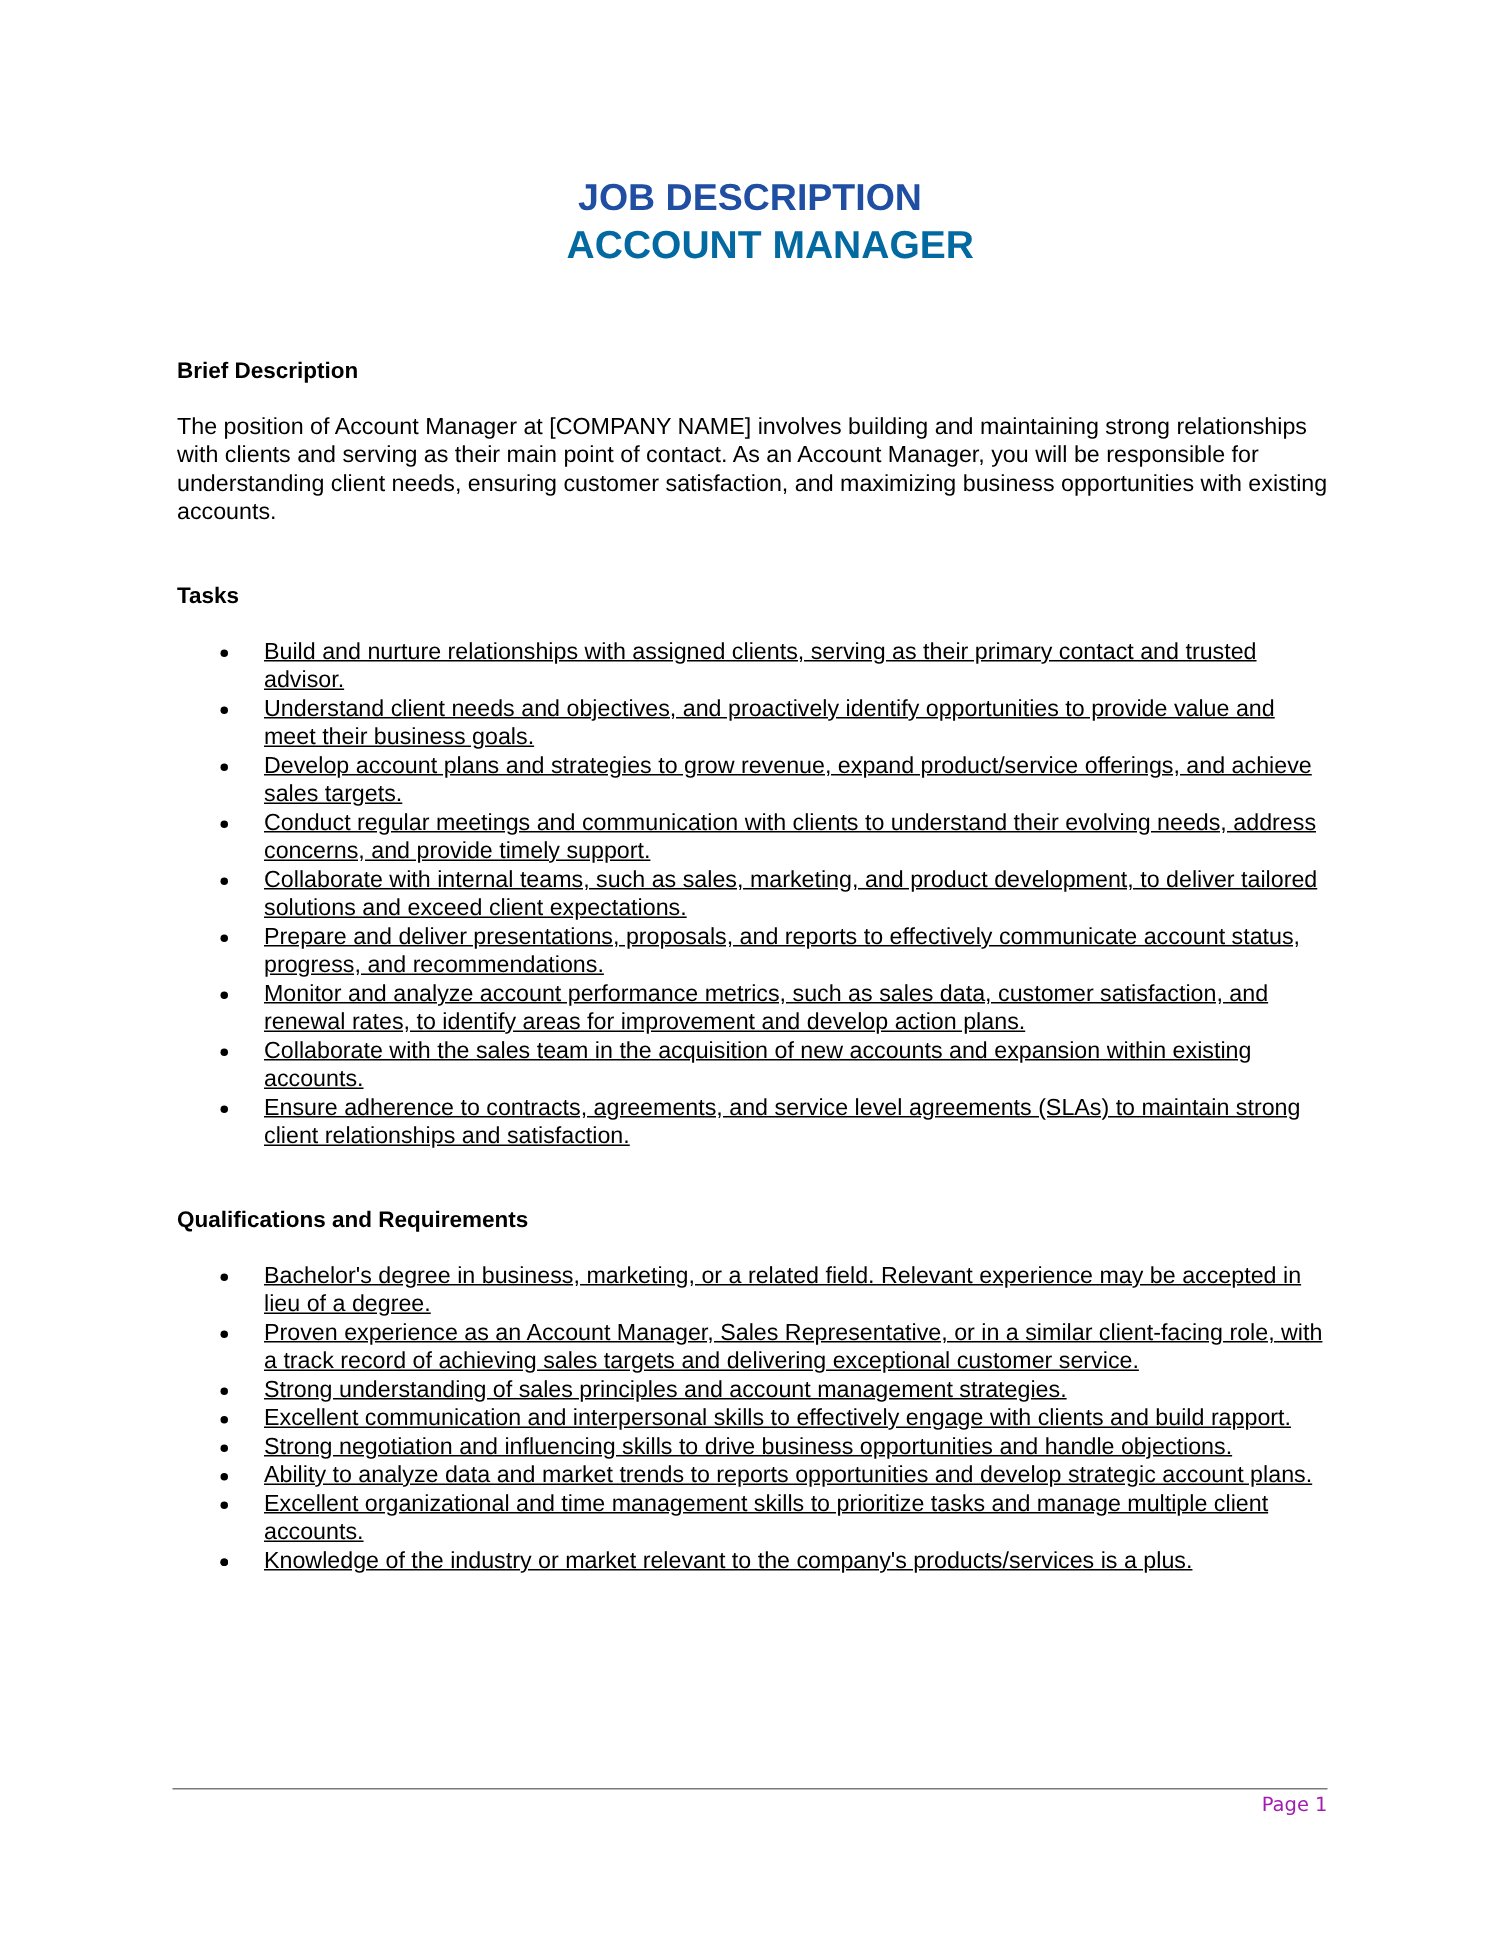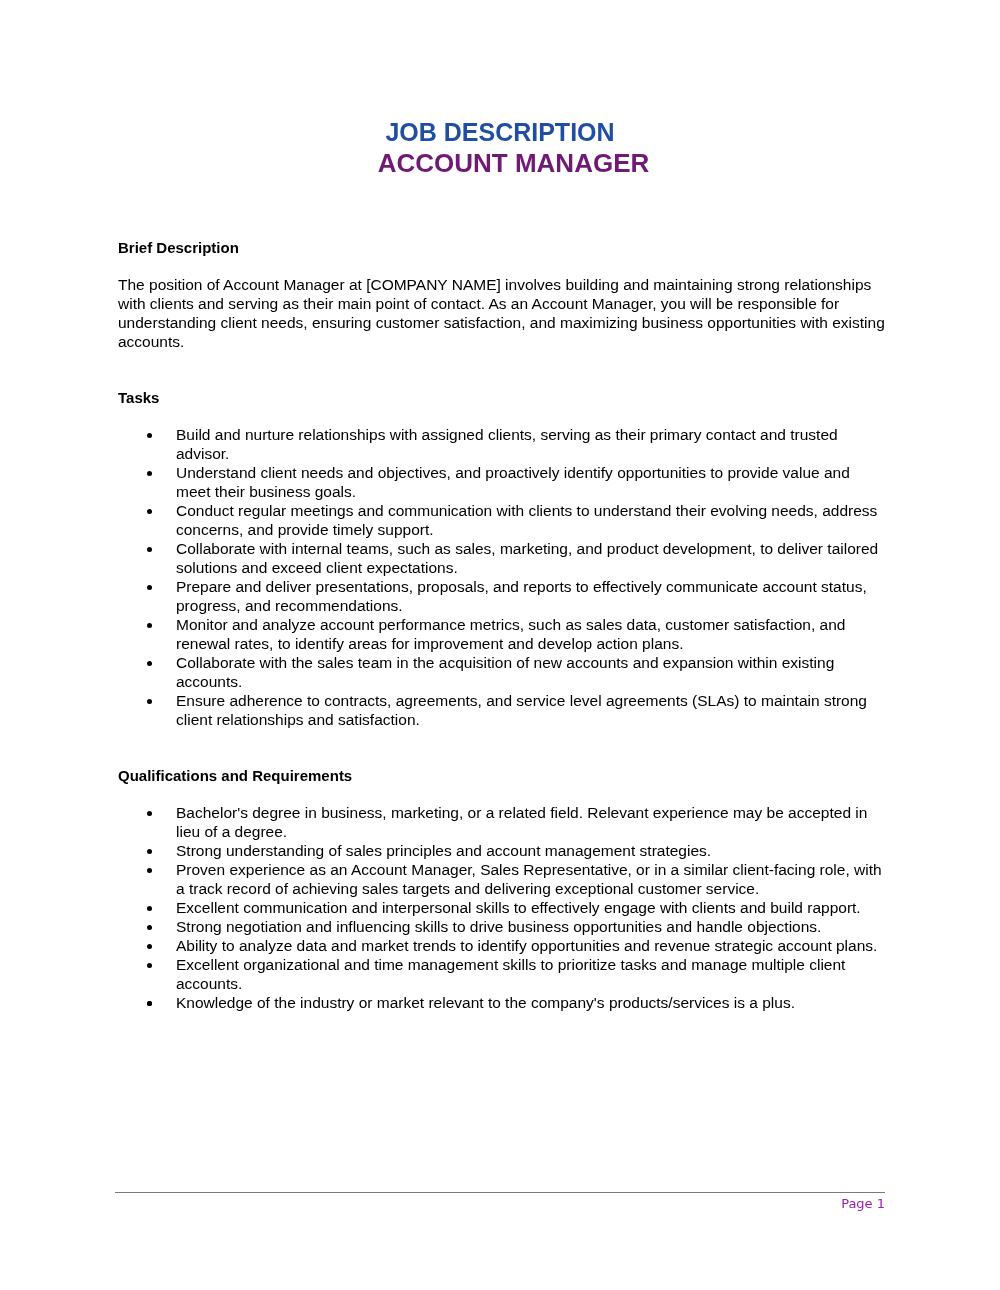--- a/index.html
+++ b/index.html
@@ -33,21 +33,21 @@
       font-weight: bold;
       font-size: 25px;
       line-height: 31px;
       color: #1f4ea3;
       letter-spacing: 0px;
     }
     .title-2 {
       font-weight: bold;
       font-size: 26px;
       line-height: 31px;
-      color: #701a75;
+      color: #0369a1;
       margin-left: 27px;
     }
     .content {
       position: absolute;
       left: 118px;
       top: 238px;
       width: 770px;
       font-size: 15.5px;
       line-height: 19px;
     }
@@ -60,20 +60,21 @@
     .para {
       margin: 18px 0 0 0;
     }
     .section-gap {
       height: 37px;
     }
     ul.bullets {
       list-style: none;
       margin: 18px 0 0 0;
       padding: 0;
+      text-decoration: underline;
     }
     ul.bullets li {
       position: relative;
       padding-left: 58px;
       margin: 0;
     }
     .bullet-dot {
       position: absolute;
       left: 29px;
       top: 8px;
@@ -117,40 +118,41 @@
       <p class="para">The position of Account Manager at [COMPANY NAME] involves building and maintaining strong relationships with clients and serving as their main point of contact. As an Account Manager, you will be responsible for understanding client needs, ensuring customer satisfaction, and maximizing business opportunities with existing accounts.</p>
     </section>
 
     <div class="section-gap"></div>
 
     <section>
       <h2 class="heading">Tasks</h2>
       <ul class="bullets">
         <li><span class="bullet-dot"></span><span>Build and nurture relationships with assigned clients, serving as their primary contact and trusted advisor.</span></li>
         <li><span class="bullet-dot"></span><span>Understand client needs and objectives, and proactively identify opportunities to provide value and meet their business goals.</span></li>
+        <li><span class="bullet-dot"></span><span>Develop account plans and strategies to grow revenue, expand product/service offerings, and achieve sales targets.</span></li>
         <li><span class="bullet-dot"></span><span>Conduct regular meetings and communication with clients to understand their evolving needs, address concerns, and provide timely support.</span></li>
         <li><span class="bullet-dot"></span><span>Collaborate with internal teams, such as sales, marketing, and product development, to deliver tailored solutions and exceed client expectations.</span></li>
         <li><span class="bullet-dot"></span><span>Prepare and deliver presentations, proposals, and reports to effectively communicate account status, progress, and recommendations.</span></li>
         <li><span class="bullet-dot"></span><span>Monitor and analyze account performance metrics, such as sales data, customer satisfaction, and renewal rates, to identify areas for improvement and develop action plans.</span></li>
         <li><span class="bullet-dot"></span><span>Collaborate with the sales team in the acquisition of new accounts and expansion within existing accounts.</span></li>
         <li><span class="bullet-dot"></span><span>Ensure adherence to contracts, agreements, and service level agreements (SLAs) to maintain strong client relationships and satisfaction.</span></li>
       </ul>
     </section>
 
     <div class="section-gap"></div>
 
     <section>
       <h2 class="heading">Qualifications and Requirements</h2>
       <ul class="bullets">
         <li><span class="bullet-dot"></span><span>Bachelor's degree in business, marketing, or a related field. Relevant experience may be accepted in lieu of a degree.</span></li>
+        <li><span class="bullet-dot"></span><span>Proven experience as an Account Manager, Sales Representative, or in a similar client-facing role, with a track record of achieving sales targets and delivering exceptional customer service.</span></li>
         <li><span class="bullet-dot"></span><span>Strong understanding of sales principles and account management strategies.</span></li>
-        <li><span class="bullet-dot"></span><span>Proven experience as an Account Manager, Sales Representative, or in a similar client-facing role, with a track record of achieving sales targets and delivering exceptional customer service.</span></li>
         <li><span class="bullet-dot"></span><span>Excellent communication and interpersonal skills to effectively engage with clients and build rapport.</span></li>
         <li><span class="bullet-dot"></span><span>Strong negotiation and influencing skills to drive business opportunities and handle objections.</span></li>
-        <li><span class="bullet-dot"></span><span>Ability to analyze data and market trends to identify opportunities and revenue strategic account plans.</span></li>
+        <li><span class="bullet-dot"></span><span>Ability to analyze data and market trends to reports opportunities and develop strategic account plans.</span></li>
         <li><span class="bullet-dot"></span><span>Excellent organizational and time management skills to prioritize tasks and manage multiple client accounts.</span></li>
         <li><span class="bullet-dot"></span></li>
         <li><span class="bullet-dot"></span><span>Knowledge of the industry or market relevant to the company's products/services is a plus.</span></li>
       </ul>
     </section>
 
   </div>
 
   <div class="footer-rule"></div>
   <div class="footer-page">Page 1</div>

